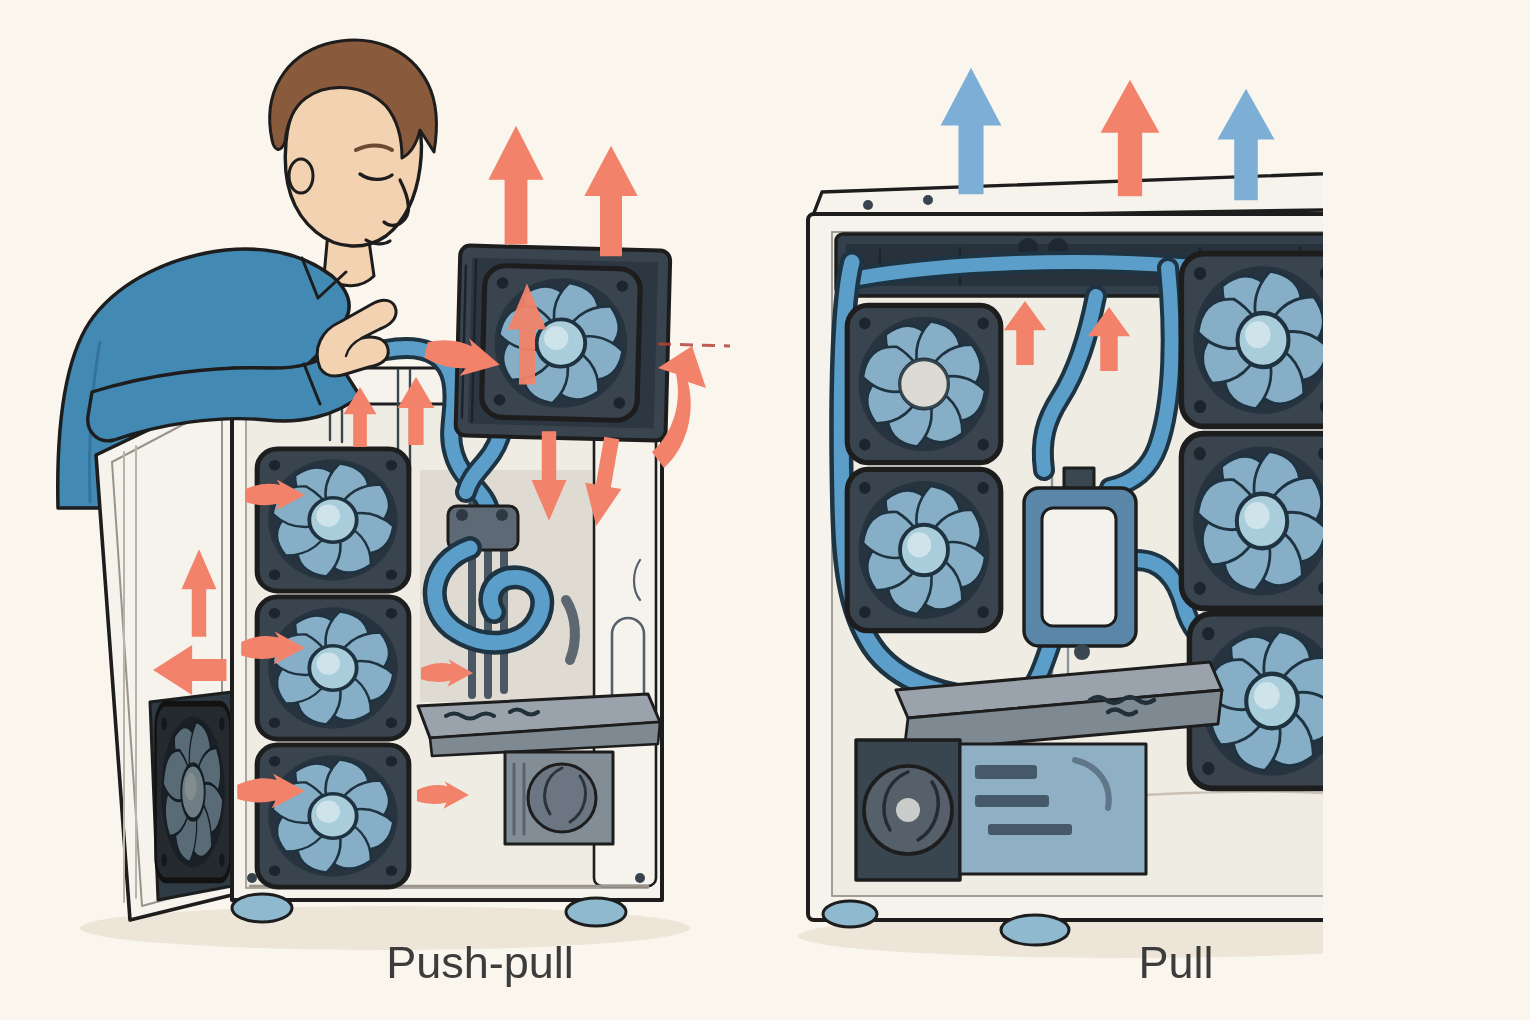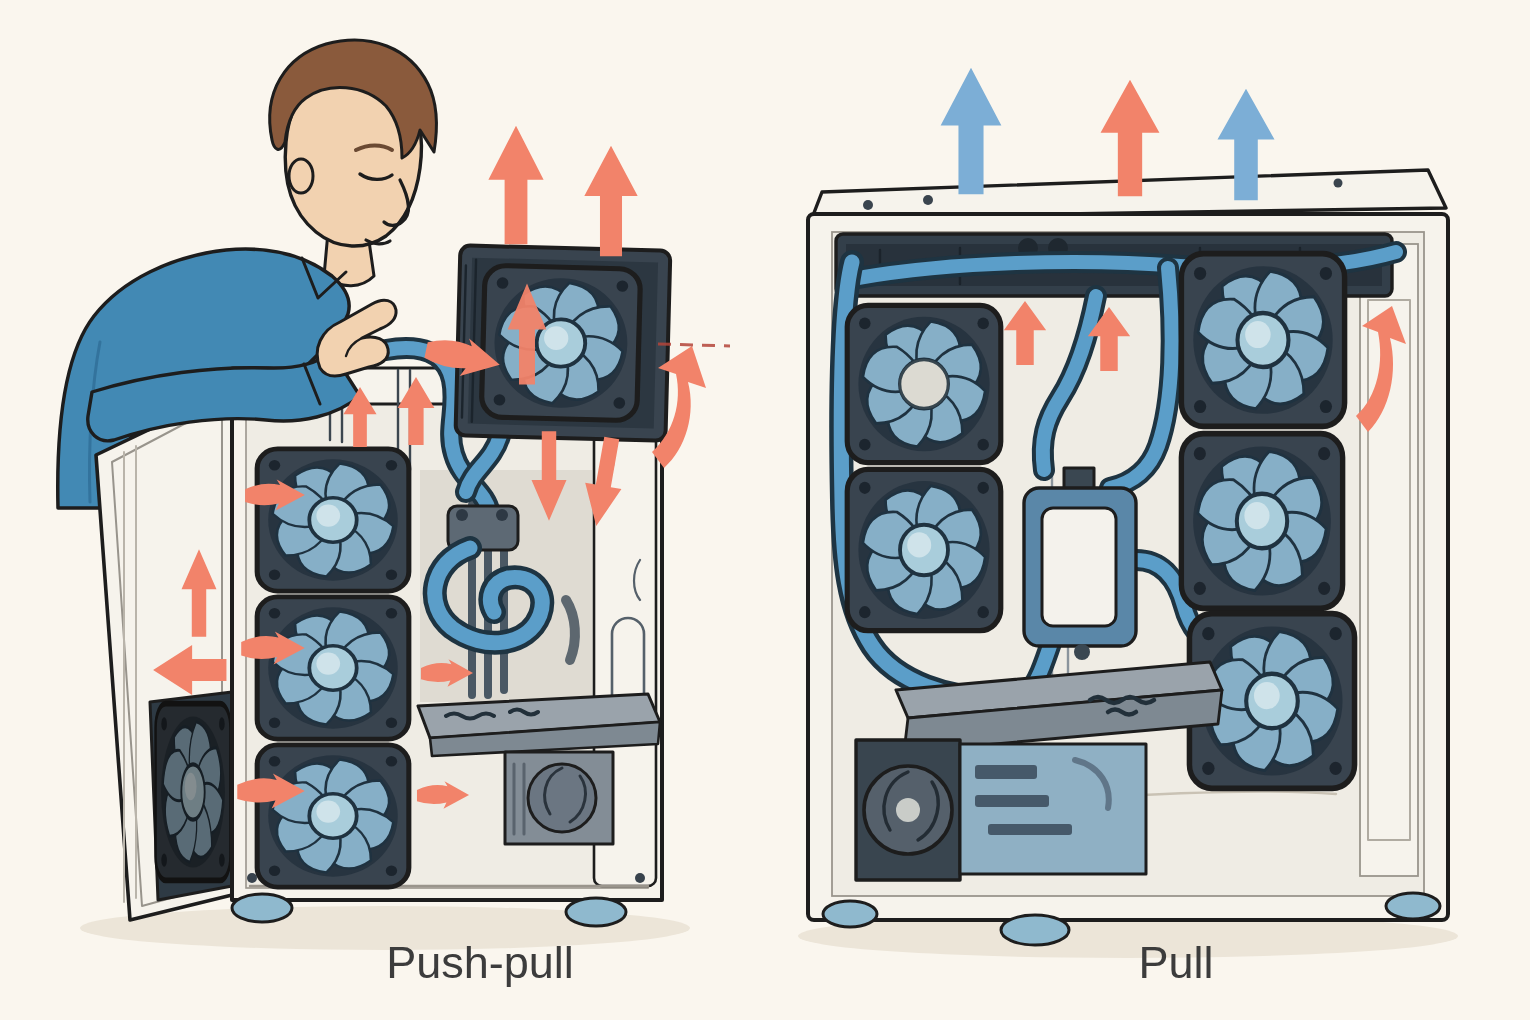--- a/index.html
+++ b/index.html
@@ -5,21 +5,21 @@
   :root{
     
     --background:#faf6ee; --hot_air:#f2836a; --cool_air:#7caed6; --outline:#1d1d1d;
     --fan_frame:#39444f; --fan_well:#273440; --fan_blade:#86afc7; --fan_blade_edge:#1f3240;
     --fan_hub:#a9cddb; --tube:#5b9ec9; --tube_dark:#1e3442; --case_fill:#f6f3ec;
     --case_inner:#efece4; --case_shade:#dcd8d0; --metal:#9aa3ab; --metal_dark:#7e8992;
     --mobo_blue:#8fb0c4; --shirt:#4289b4; --shirt_fold:#2f6e97; --skin:#f2d2b0; --hair:#8a5a3c;
     --label_text:#3c3c3c; --foot:#8fb9ce; --shadow:#ece5d8; --dashed_line:#b4453a;
   }
   html,body{margin:0;padding:0;background:var(--background);}
-  .stage{width:1530px;height:1020px;position:relative;background:var(--background);overflow:hidden;
+  .stage{width:1323px;height:1020px;position:relative;background:var(--background);overflow:hidden;
          font-family:"Liberation Sans",sans-serif;text-decoration:underline;}
   svg{display:block;}
   .ol{stroke:var(--outline);stroke-linejoin:round;stroke-linecap:round;}
   .sketch{fill:none;stroke-linecap:round;stroke-linejoin:round;}
   .dim{filter:brightness(.62) saturate(.7);}
   .label{font-family:"Liberation Sans",sans-serif;font-size:45px;fill:var(--label_text);}
 </style>
 </head>
 <body>
 

